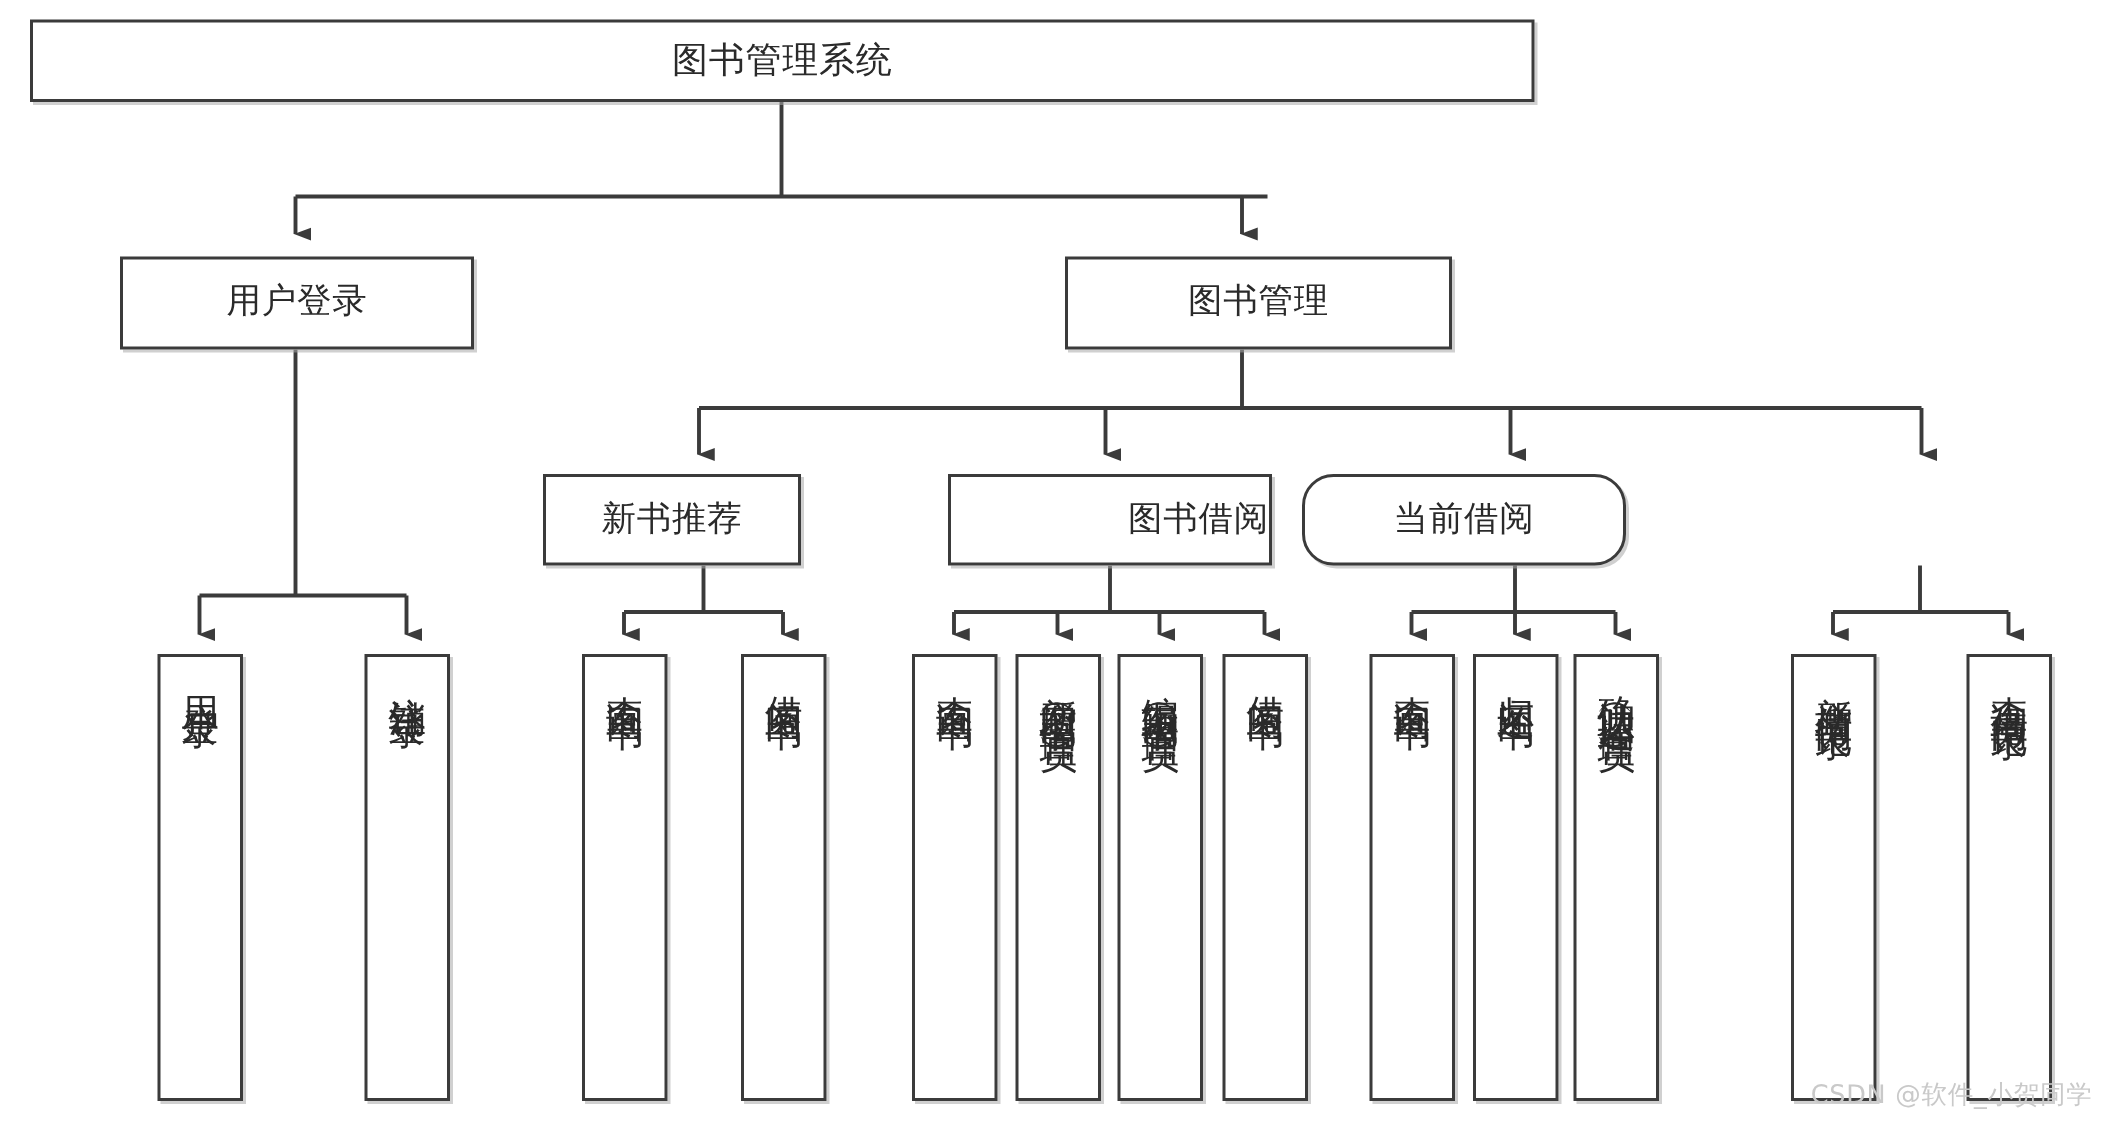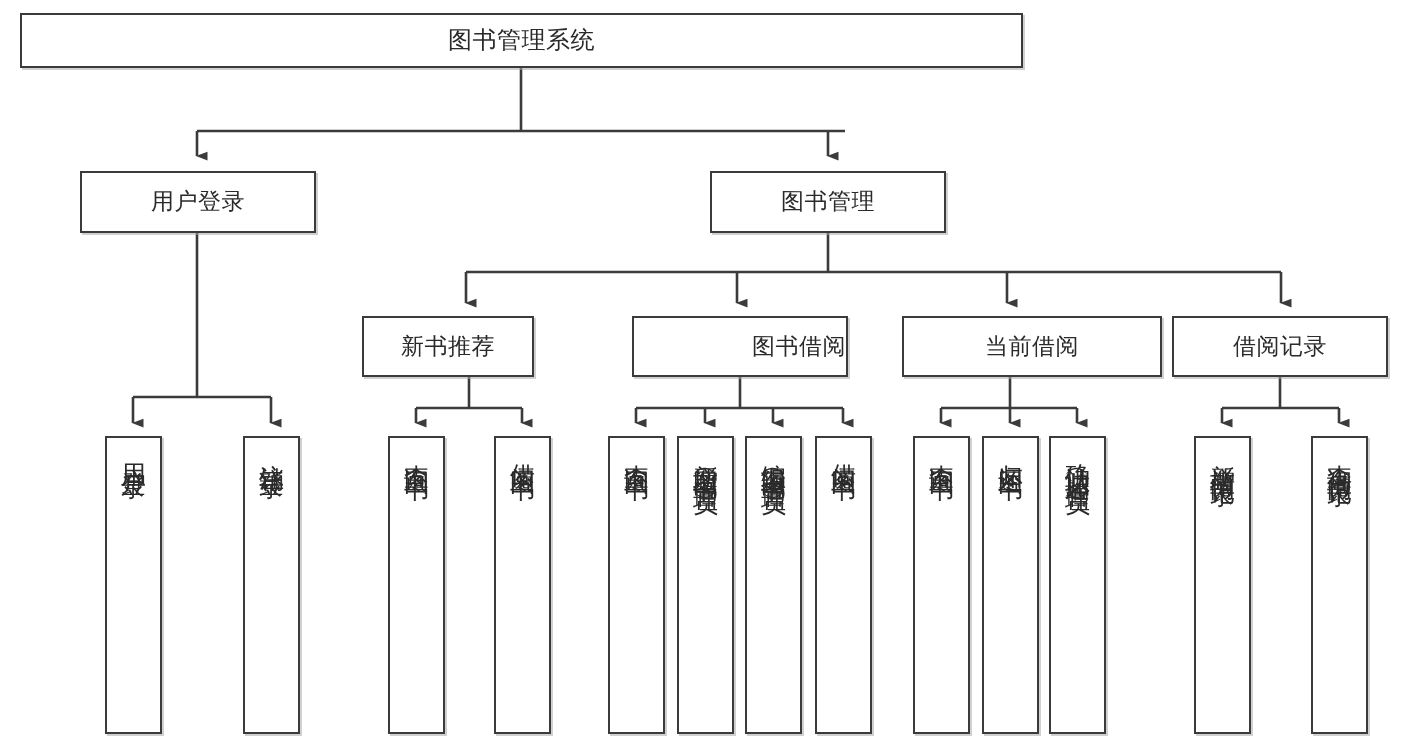--- a/index.html
+++ b/index.html
@@ -130,39 +130,36 @@
   </svg>
 
   <div class="node h root" style="left:20px; top:13px; width:1003px; height:55px;">
     <span class="label">图书管理系统</span>
   </div>
 
   <div class="node h" style="left:80px; top:171px; width:236px; height:62px;">
     <span class="label">用户登录</span>
   </div>
 
-  <div class="node h" style="left:710px; top:171px; width:236px; height:62px;align-items:center;">
+  <div class="node h" style="left:710px; top:171px; width:258px; height:62px;align-items:center;">
     <span class="label">图书管理</span>
   </div>
 
   <div class="node h" style="left:362px; top:316px; width:172px; height:61px;">
     <span class="label">新书推荐</span>
   </div>
 
   <div class="node h" style="left:632px; top:316px; width:216px; height:61px;justify-content:flex-end;">
     <span class="label">图书借阅</span>
   </div>
 
-  <div class="node h" style="left:902px; top:316px; width:260px; height:61px;">
+  <div class="node h" style="left:868px; top:316px; width:216px; height:61px;border-radius:21px;">
     <span class="label">当前借阅</span>
   </div>
 
-  <div class="node h" style="left:1172px; top:316px; width:216px; height:61px;">
-    <span class="label">借阅记录</span>
-  </div>
 
   <div class="node v" style="left:105px; top:436px; width:57px; height:298px;">
     <span class="label">用户登录</span>
   </div>
 
   <div class="node v" style="left:243px; top:436px; width:57px; height:298px;">
     <span class="label">注销登录</span>
   </div>
 
   <div class="node v" style="left:388px; top:436px; width:57px; height:298px;">
@@ -202,14 +199,15 @@
   </div>
 
   <div class="node v" style="left:1194px; top:436px; width:57px; height:298px;">
     <span class="label">新增借阅记录</span>
   </div>
 
   <div class="node v" style="left:1311px; top:436px; width:57px; height:298px;">
     <span class="label">查询借阅记录</span>
   </div>
 
+  <div class="watermark">CSDN @软件_小贺同学</div>
 
 </div>
 
 </body></html>

